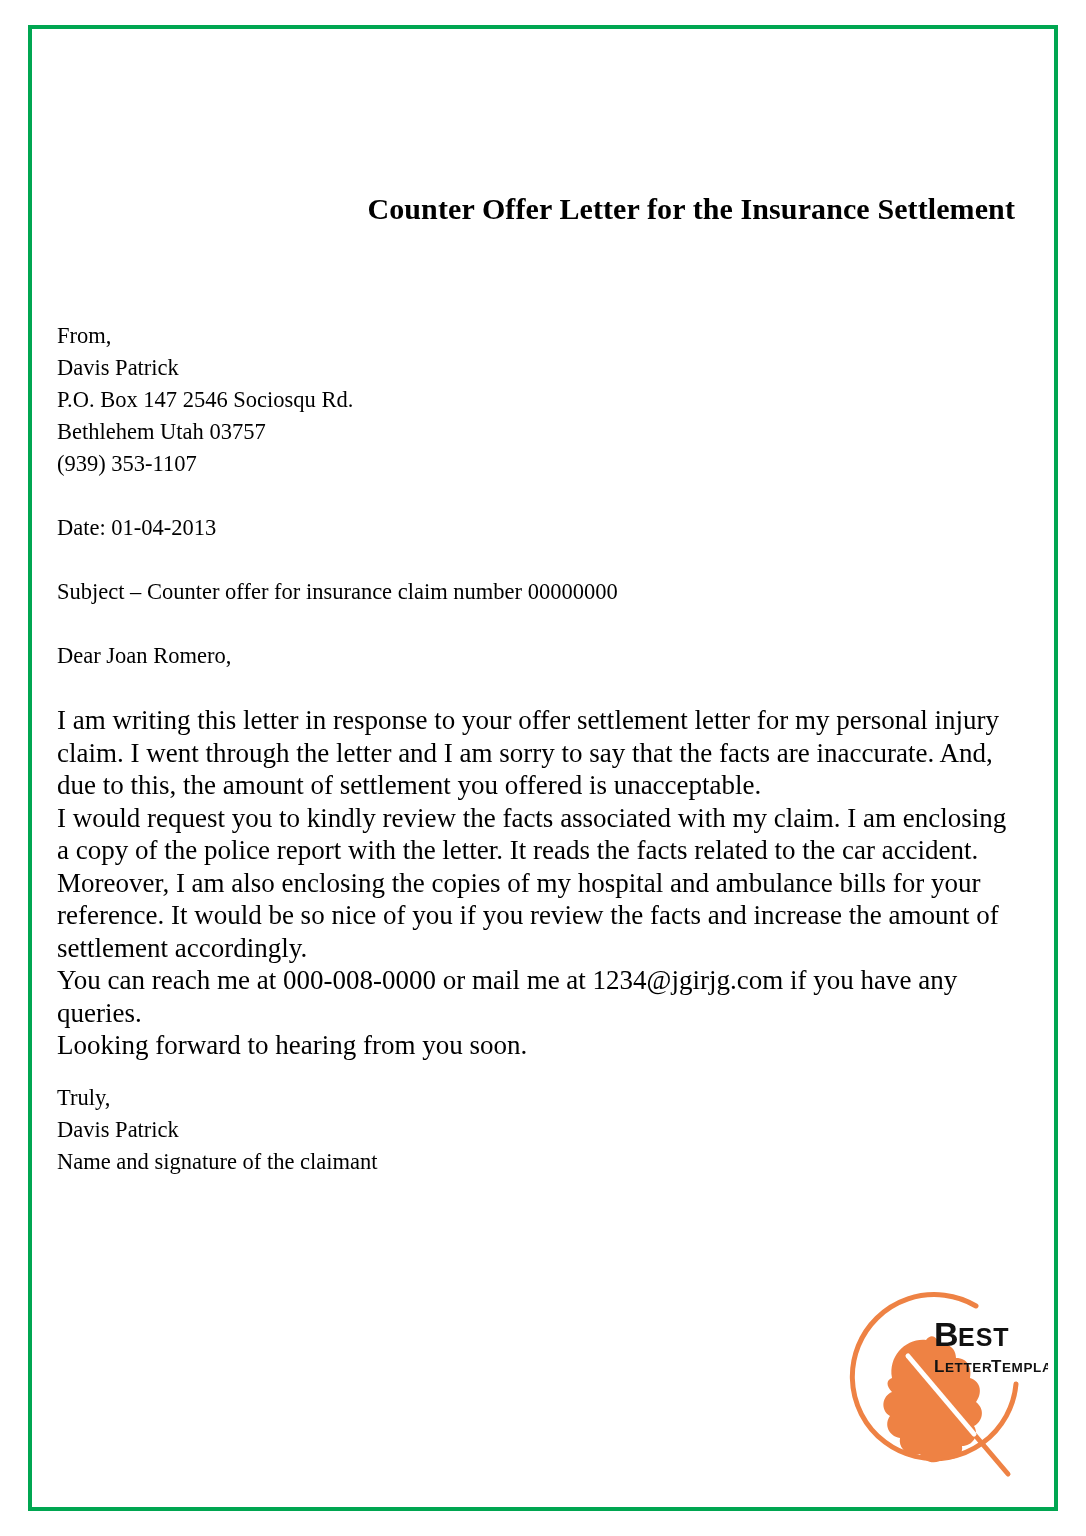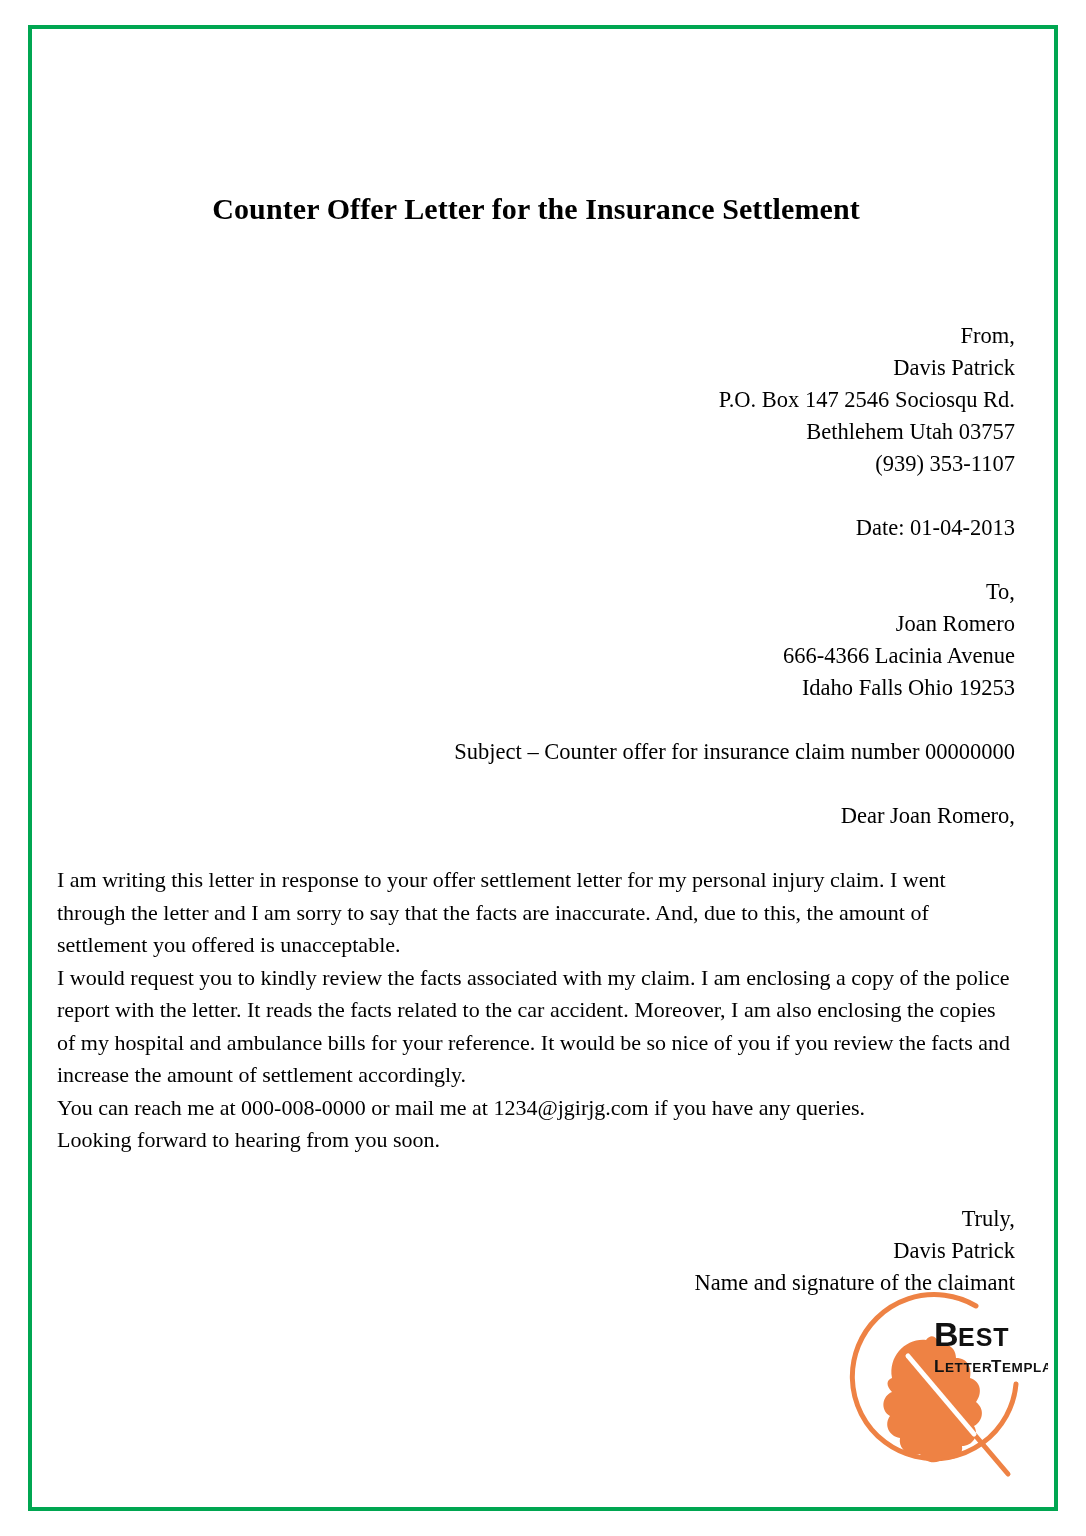--- a/index.html
+++ b/index.html
@@ -36,53 +36,52 @@
 
   
   #content {
     position: absolute;
     left: 57px;
     top: 190px;
     width: 958px;
   }
 
   #doc-title {
-    text-align: center;
+    text-align: right;
     font-size: 30px;
     font-weight: bold;
     line-height: 38px;
     letter-spacing: 0.1px;
     margin: 0 0 0 0;
     padding: 0;
   }
 
   .block {
     font-size: 22.5px;
     line-height: 32px;
   }
   .line {
     font-size: 22.5px;
     line-height: 32px;
     white-space: pre;
-    text-align: right;
   }
   .para {
-    font-size: 22px;
+    font-size: 27px;
     line-height: 32.5px;
     text-align: left;
     margin: 0;
   }
 
   #sender-block { margin-top: 92px; }
   #date-block   { margin-top: 32px; }
   #recipient-block { margin-top: 32px; }
   #subject-block   { margin-top: 32px; }
   #salutation-block{ margin-top: 32px; }
   #body-block      { margin-top: 32px; width: 957px; }
-  #closing-block   { margin-top: 46px; }
+  #closing-block   { margin-top: 20px; }
 
   
   #logo {
     position: absolute;
     left: 848px;
     top: 1288px;
     width: 200px;
     height: 215px;
   }
   #logo svg { display: block; }
@@ -103,26 +102,20 @@
       <div class="line">Davis Patrick</div>
       <div class="line">P.O. Box 147 2546 Sociosqu Rd.</div>
       <div class="line">Bethlehem Utah 03757</div>
       <div class="line">(939) 353-1107</div>
     </div>
 
     <div id="date-block" class="block">
       <div class="line">Date: 01-04-2013</div>
     </div>
 
-    <div id="recipient-block" class="block">
-      <div class="line">To,</div>
-      <div class="line">Joan Romero</div>
-      <div class="line">666-4366 Lacinia Avenue</div>
-      <div class="line">Idaho Falls Ohio 19253</div>
-    </div>
 
     <div id="subject-block" class="block">
       <div class="line">Subject – Counter offer for insurance claim number 00000000</div>
     </div>
 
     <div id="salutation-block" class="block">
       <div class="line">Dear Joan Romero,</div>
     </div>
 
     <div id="body-block">

